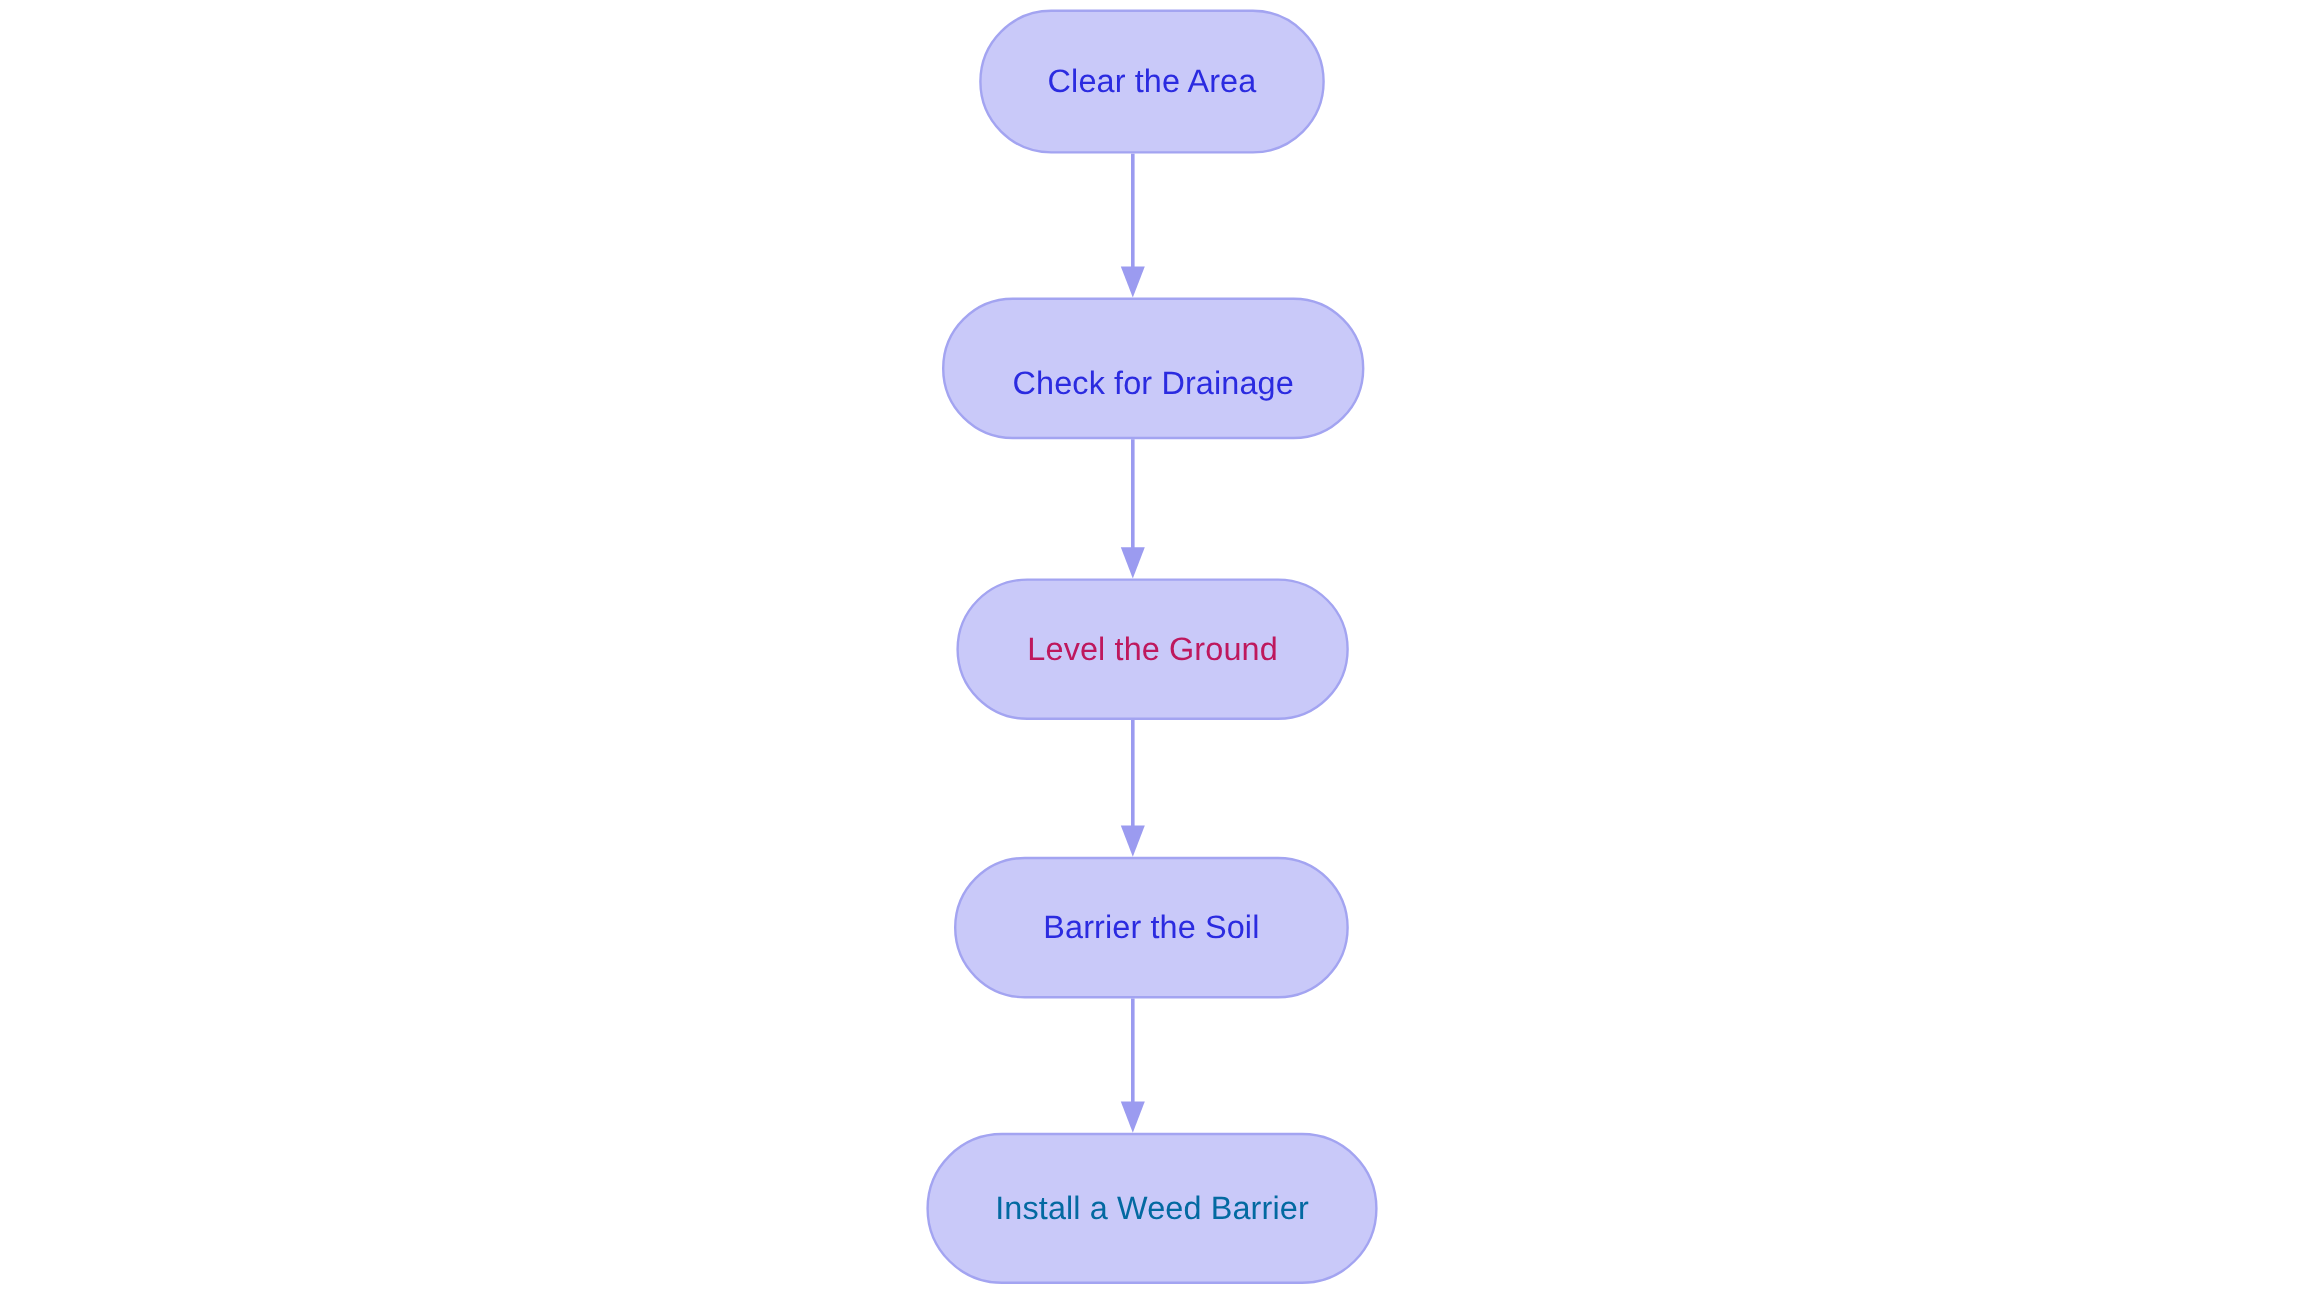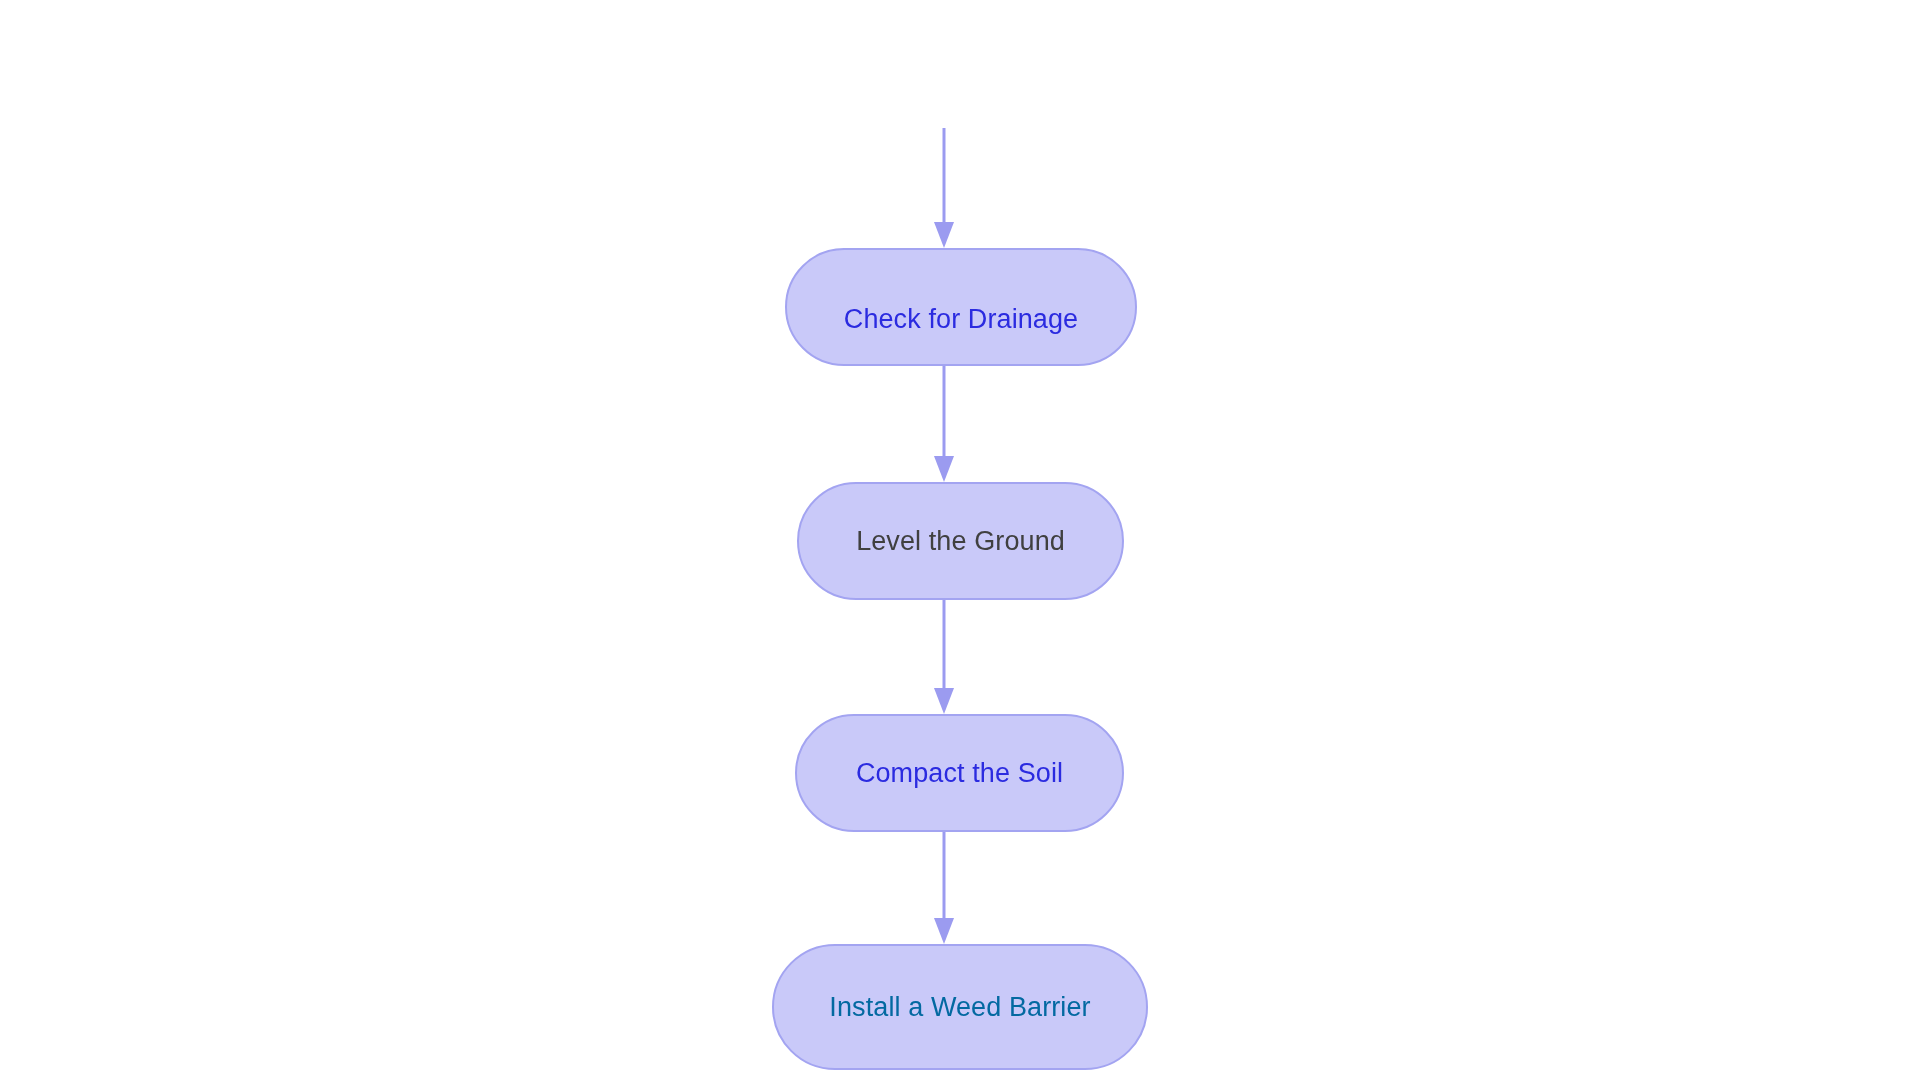--- a/index.html
+++ b/index.html
@@ -72,30 +72,33 @@
     </svg>
   <svg class="flow-connector" id="connector-2" xmlns="http://www.w3.org/2000/svg" width="28" height="114" viewBox="0 0 28 114" style="left: 930px; top: 600px;">
       <line x1="14" y1="0" x2="14" y2="90" stroke="#9b9bf0" stroke-width="3"></line>
       <polygon points="4,88 24,88 14,114" fill="#9b9bf0"></polygon>
     </svg>
   <svg class="flow-connector" id="connector-3" xmlns="http://www.w3.org/2000/svg" width="28" height="112" viewBox="0 0 28 112" style="left: 930px; top: 832px;">
       <line x1="14" y1="0" x2="14" y2="88" stroke="#9b9bf0" stroke-width="3"></line>
       <polygon points="4,86 24,86 14,112" fill="#9b9bf0"></polygon>
     </svg>
 
+  <div class="flow-node" id="node-0" style="left: 816px; top: 8px; width: 288px; height: 120px; background: rgb(201, 201, 249); border-color: rgb(163, 164, 241);">
+    <span class="flow-node-label" style="color: rgb(43, 43, 224);">Clear the Area</span>
+  </div>
 
   <div class="flow-node" id="node-1" style="left: 785px; top: 248px; width: 352px; height: 118px; background: rgb(201, 201, 249); border-color: rgb(163, 164, 241);">
     <span class="flow-node-label" style="color: rgb(43, 43, 224); margin-top: 25px;">Check for Drainage</span>
   </div>
 
   <div class="flow-node" id="node-2" style="left: 797px; top: 482px; width: 327px; height: 118px; background: rgb(201, 201, 249); border-color: rgb(163, 164, 241);">
-    <span class="flow-node-label" style="color: #404040;">Level the Ground</span>
+    <span class="flow-node-label" style="color: #be185d;">Level the Ground</span>
   </div>
 
   <div class="flow-node" id="node-3" style="left: 795px; top: 714px; width: 329px; height: 118px; background: rgb(201, 201, 249); border-color: rgb(163, 164, 241);">
-    <span class="flow-node-label" style="color: rgb(43, 43, 224);">Compact the Soil</span>
+    <span class="flow-node-label" style="color: rgb(43, 43, 224);">Barrier the Soil</span>
   </div>
 
   <div class="flow-node" id="node-4" style="left: 772px; top: 944px; width: 376px; height: 126px; background: rgb(201, 201, 249); border-color: rgb(163, 164, 241);">
     <span class="flow-node-label" style="color: #0369a1;">Install a Weed Barrier</span>
   </div>
 
 </div>
 
 </body></html>

